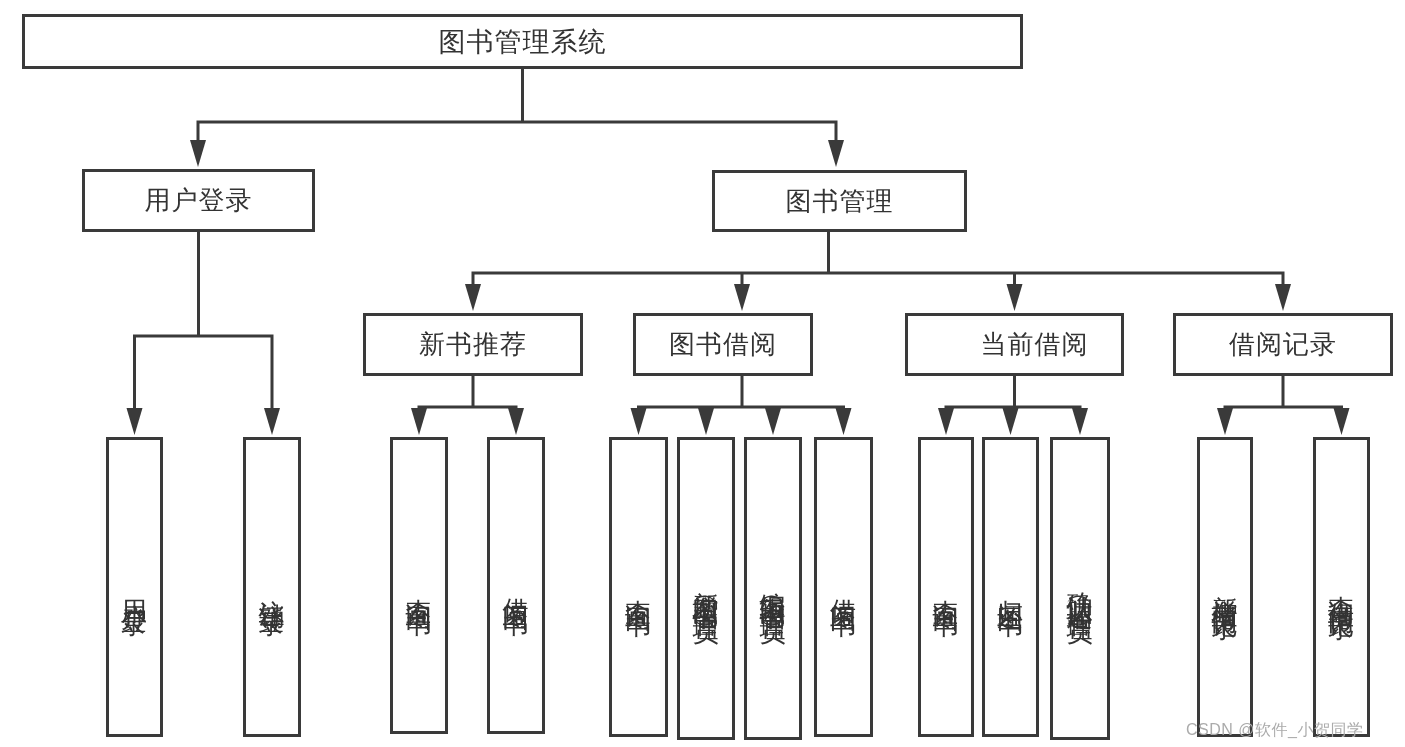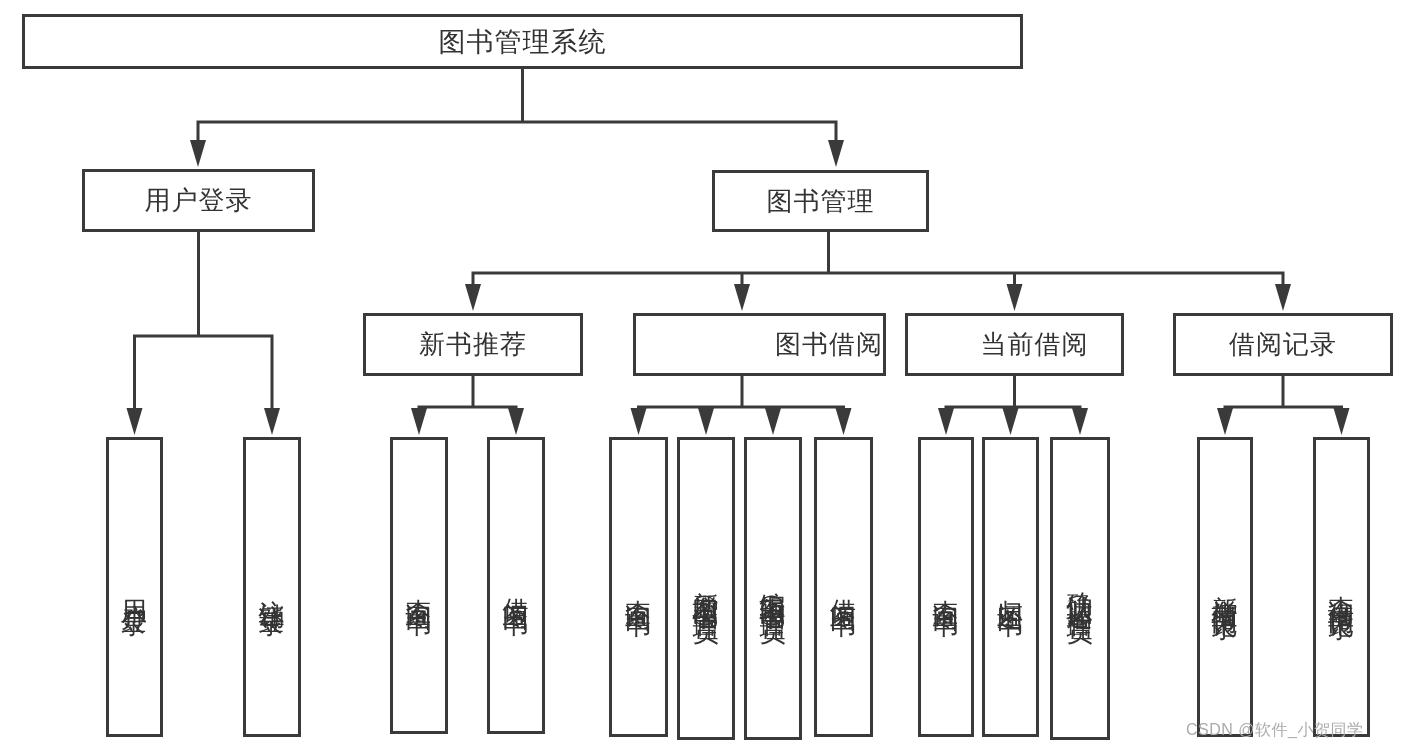--- a/index.html
+++ b/index.html
@@ -92,28 +92,28 @@
     </g>
   </svg>
 
   <div class="node h-node title-node" style="left:22px; top:14px; width:1001px; height:55px;">
     <span>图书管理系统</span>
   </div>
 
   <div class="node h-node" style="left:82px; top:169px; width:233px; height:63px;">
     <span>用户登录</span>
   </div>
-  <div class="node h-node" style="left:712px; top:170px; width:217px; height:62px;">
+  <div class="node h-node" style="left:712px; top:170px; width:255px; height:62px;">
     <span>图书管理</span>
   </div>
 
   <div class="node h-node" style="left:363px; top:313px; width:220px; height:63px;">
     <span>新书推荐</span>
   </div>
-  <div class="node h-node" style="left:633px; top:313px; width:253px; height:63px;justify-content:flex-end;">
+  <div class="node h-node" style="left:633px; top:313px; width:180px; height:63px;">
     <span>图书借阅</span>
   </div>
   <div class="node h-node" style="left:905px; top:313px; width:219px; height:63px;padding-left:40px;">
     <span>当前借阅</span>
   </div>
   <div class="node h-node" style="left:1173px; top:313px; width:220px; height:63px;align-items:center;">
     <span>借阅记录</span>
   </div>
 
   <div class="node v-node" style="left:106px; top:437px; width:57px; height:300px;">

